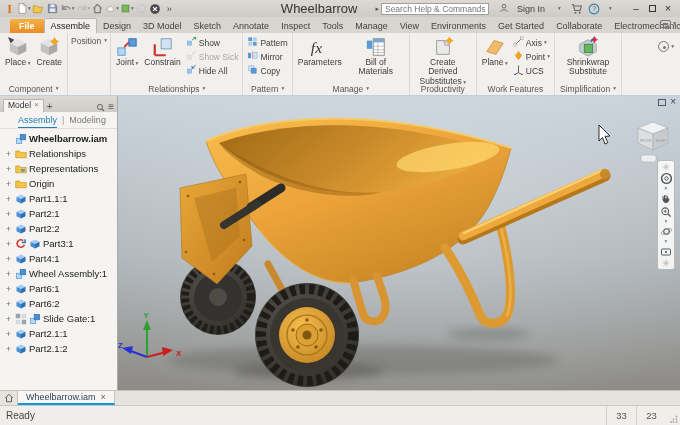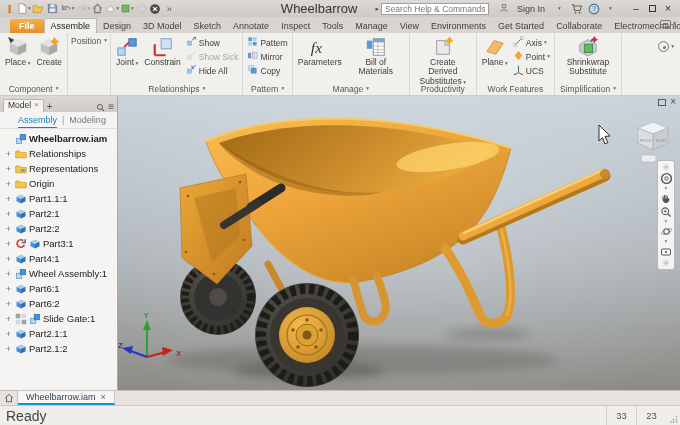--- a/index.html
+++ b/index.html
@@ -78,21 +78,21 @@
 .ncar{font-size:5.5px;color:#888;line-height:1}
 
 
 .doctabs{height:15px;background:#e6e3df;border-top:1px solid #c6c3be;display:flex;align-items:stretch;flex:none}
 .dhome{width:18px;display:flex;align-items:center;justify-content:center;border-right:1px solid #c6c3be;color:#555}
 .dtab{display:flex;align-items:center;gap:5px;padding:0 8px;background:#f7f6f4;border-right:1px solid #c6c3be;border-bottom:2px solid #0a97d5;font-size:9px;color:#345}
 .dtab .bx{font-size:9px;color:#666}
 
 
 .statusbar{height:20px;background:#f0eeea;border-top:1px solid #cbc8c3;display:flex;align-items:center;padding-left:6px;flex:none}
-.sready{font-size:14px;color:#444}
+.sready{font-size:10px;color:#444}
 .sspace{flex:1}
 .scell{width:30px;height:100%;display:flex;align-items:center;justify-content:center;border-left:1px solid #d2cfca;font-size:9.5px;color:#555}
 .sgrip{width:14px;height:100%;display:flex;align-items:flex-end;justify-content:flex-end;padding:2px}
 </style>
 </head>
 <body>
 
 <div class="app">
 
   <div class="titlebar">

